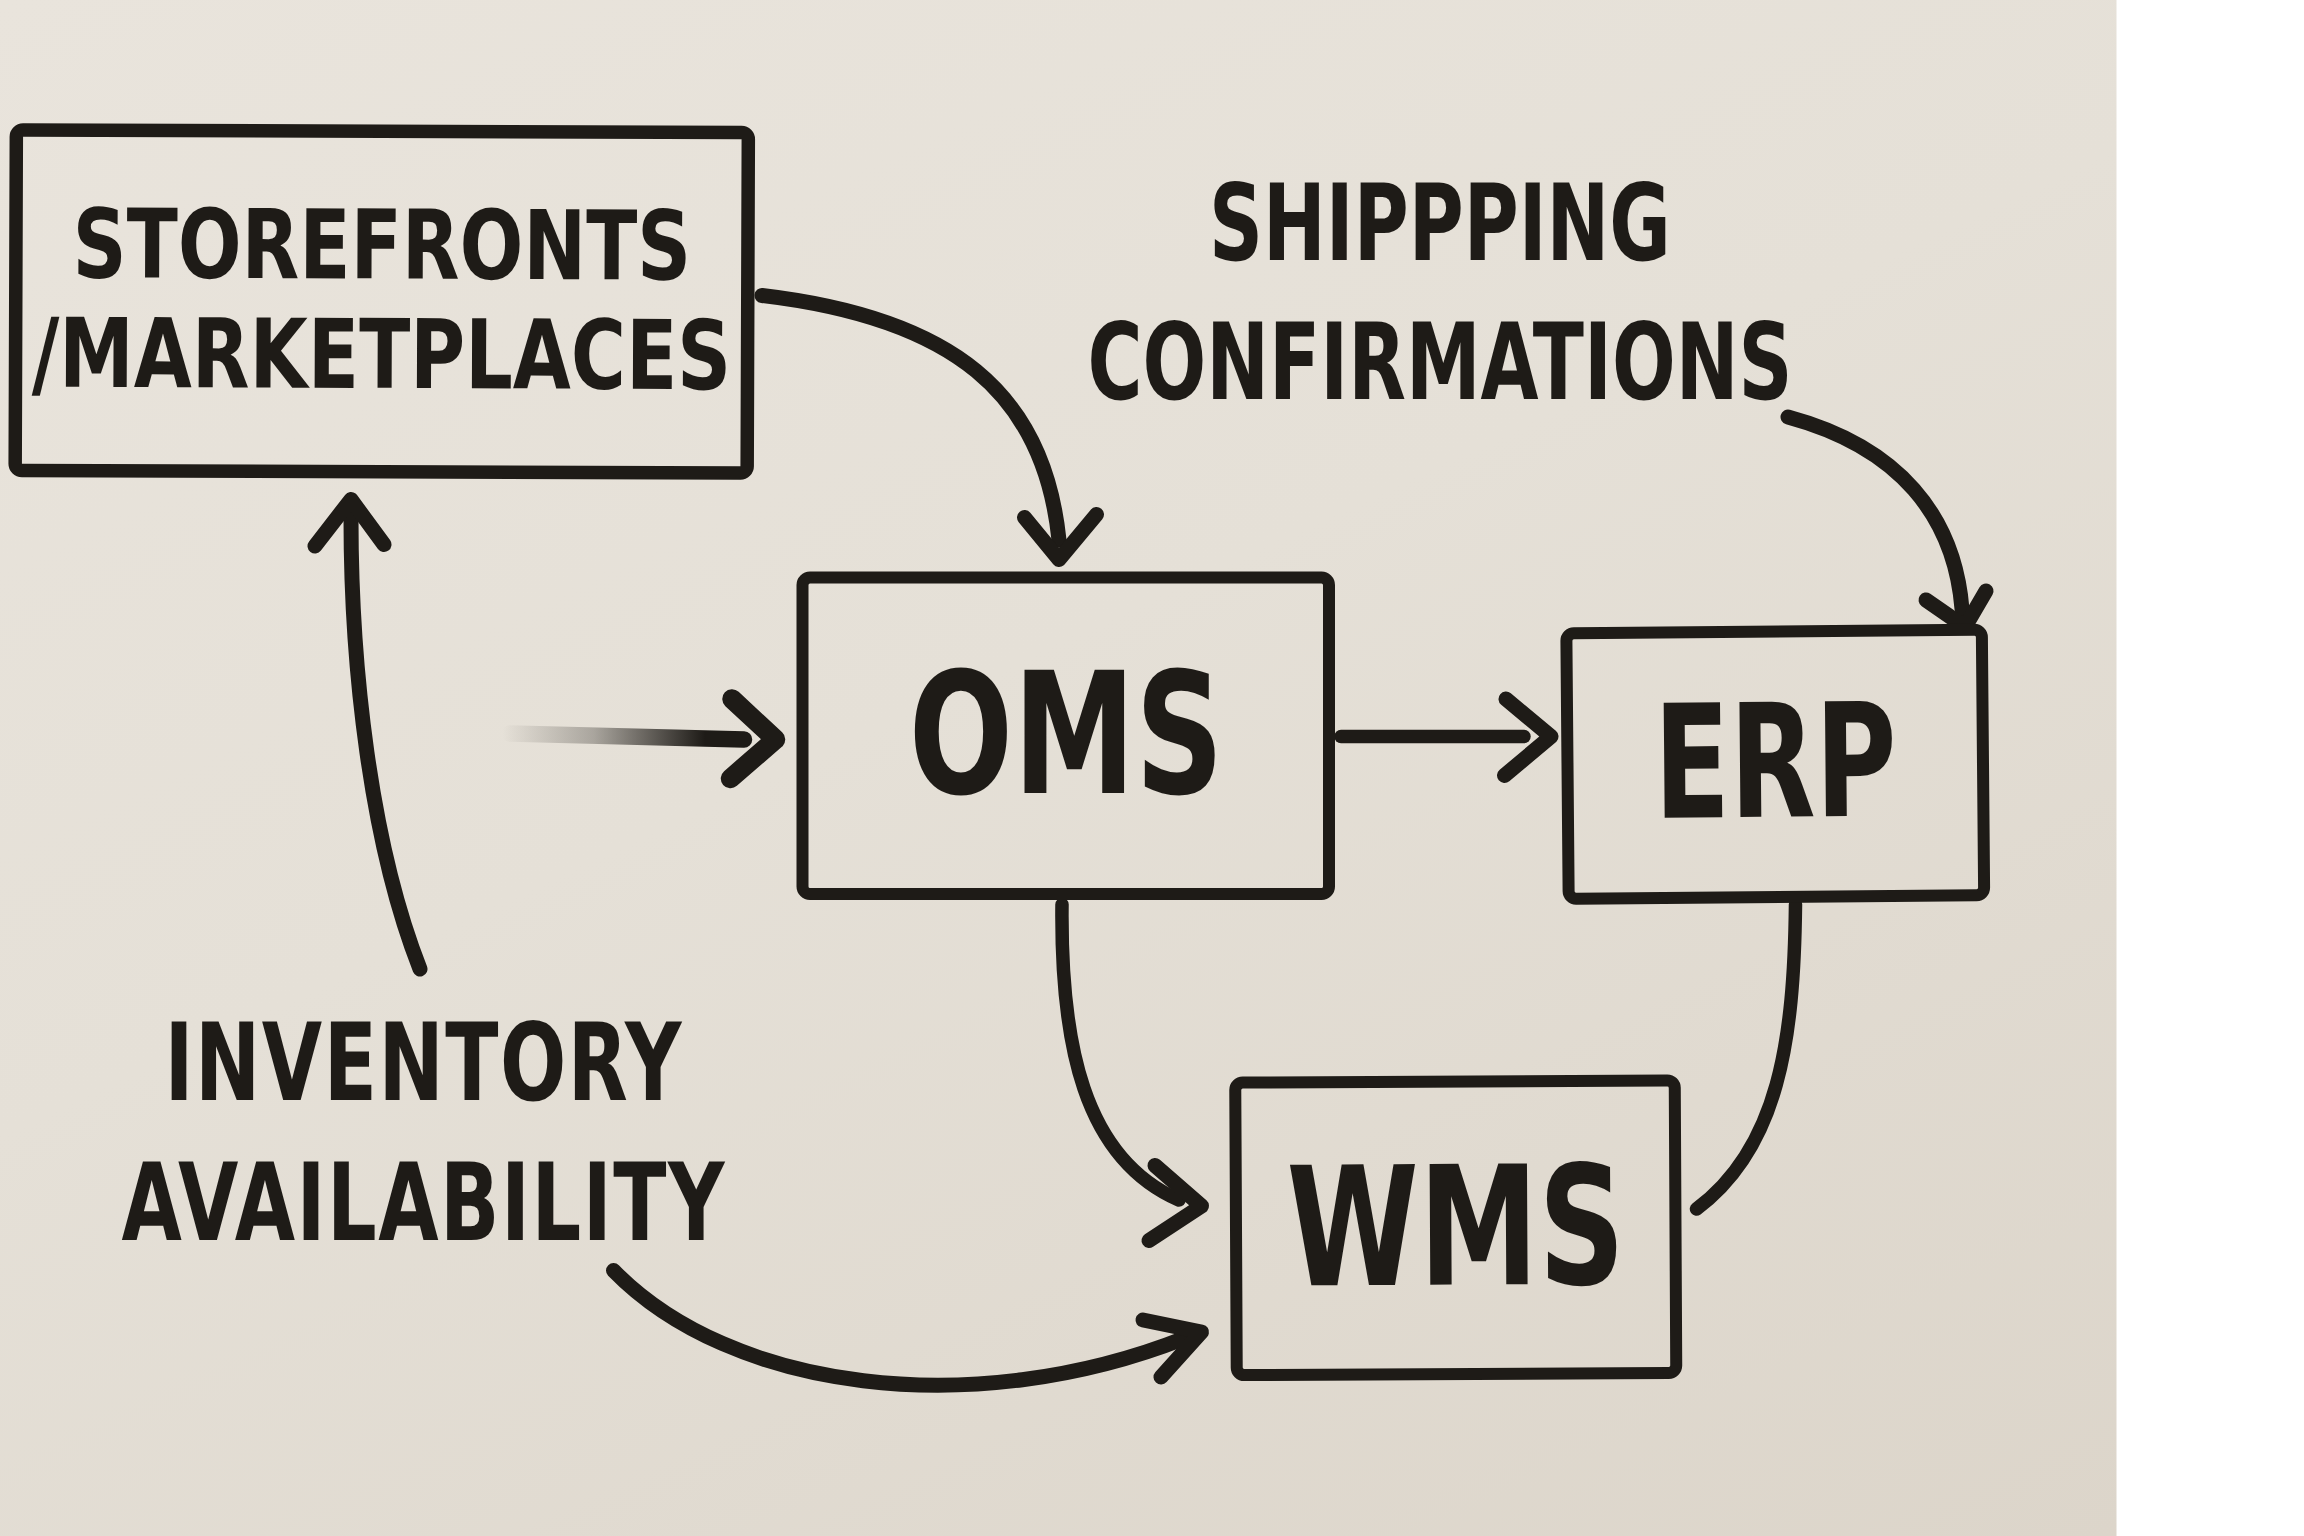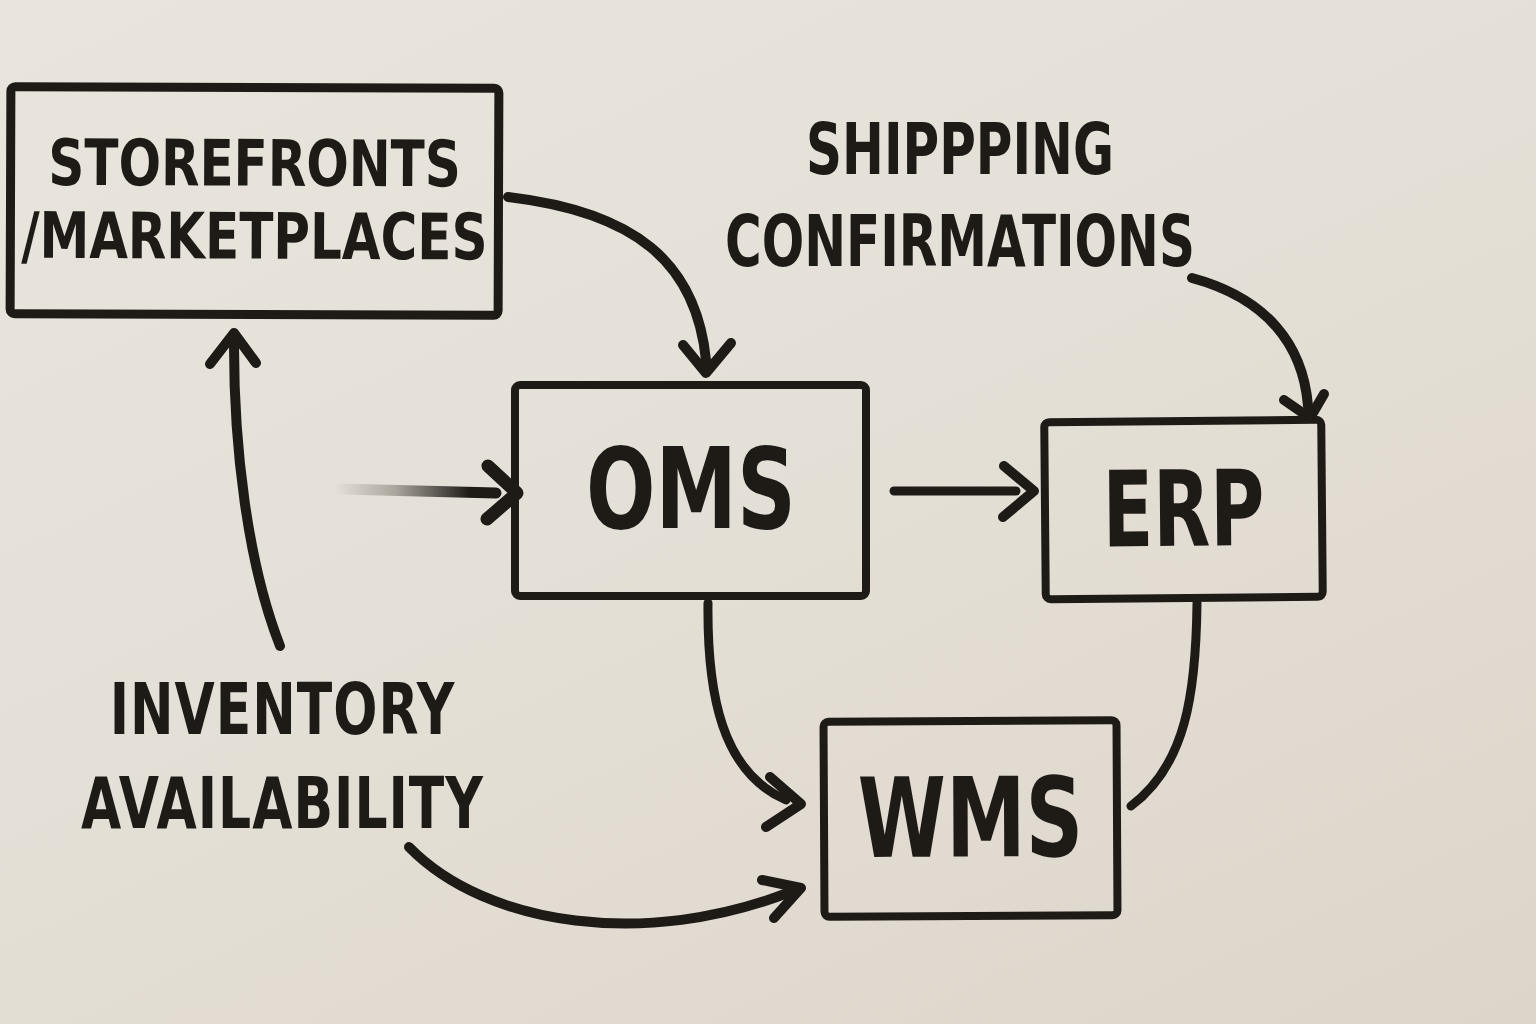--- a/index.html
+++ b/index.html
@@ -6,21 +6,21 @@
     --ink:#1e1b17;
     --bg-top:#e9e4dc;
     --bg-bottom:#dcd5ca;
   }
   html,body{margin:0;padding:0;}
   body{
     width:1536px;height:1024px;overflow:hidden;
     font-family:"DejaVu Sans", sans-serif;
   }
   #board{
-    position:relative;width:1536px;height:1024px;
+    position:relative;width:1411px;height:1024px;
     background:linear-gradient(155deg,var(--bg-top) 0%, #e5e0d7 45%, var(--bg-bottom) 100%);
   }
   #arrows{position:absolute;left:0;top:0;width:1536px;height:1024px;pointer-events:none;}
   .stroke{stroke:var(--ink);fill:none;stroke-linecap:round;stroke-linejoin:round;}
 
   .box{
     position:absolute;
     border:9px solid var(--ink);
     border-radius:9px;
     display:flex;align-items:center;justify-content:center;
@@ -29,21 +29,21 @@
   }
   .box-label{
     color:var(--ink);
     font-weight:bold;
     text-align:center;
     white-space:nowrap;
     line-height:1.14;
   }
   #storefronts-box{left:6px;top:83px;width:497px;height:236px;transform:rotate(0.2deg);}
   #storefronts-box .box-label{font-size:50px;transform:scale(1,1.28);letter-spacing:0px;}
-  #oms-box{left:511px;top:381px;width:359px;height:219px;border-width:8px;}
+  #oms-box{left:531px;top:381px;width:359px;height:219px;border-width:8px;}
   #oms-box .box-label{font-size:88px;transform:scale(0.93,1.28);}
   #erp-box{left:1041px;top:417px;width:285px;height:185px;border-width:8px;transform:rotate(-0.5deg);}
   #erp-box .box-label{font-size:74px;transform:scale(1,1.42);}
   #wms-box{left:820px;top:717px;width:301px;height:203px;border-width:8px;transform:rotate(-0.3deg);}
   #wms-box .box-label{font-size:80px;transform:scale(1,1.38);}
 
   .float-label{
     position:absolute;
     color:var(--ink);
     font-weight:bold;

